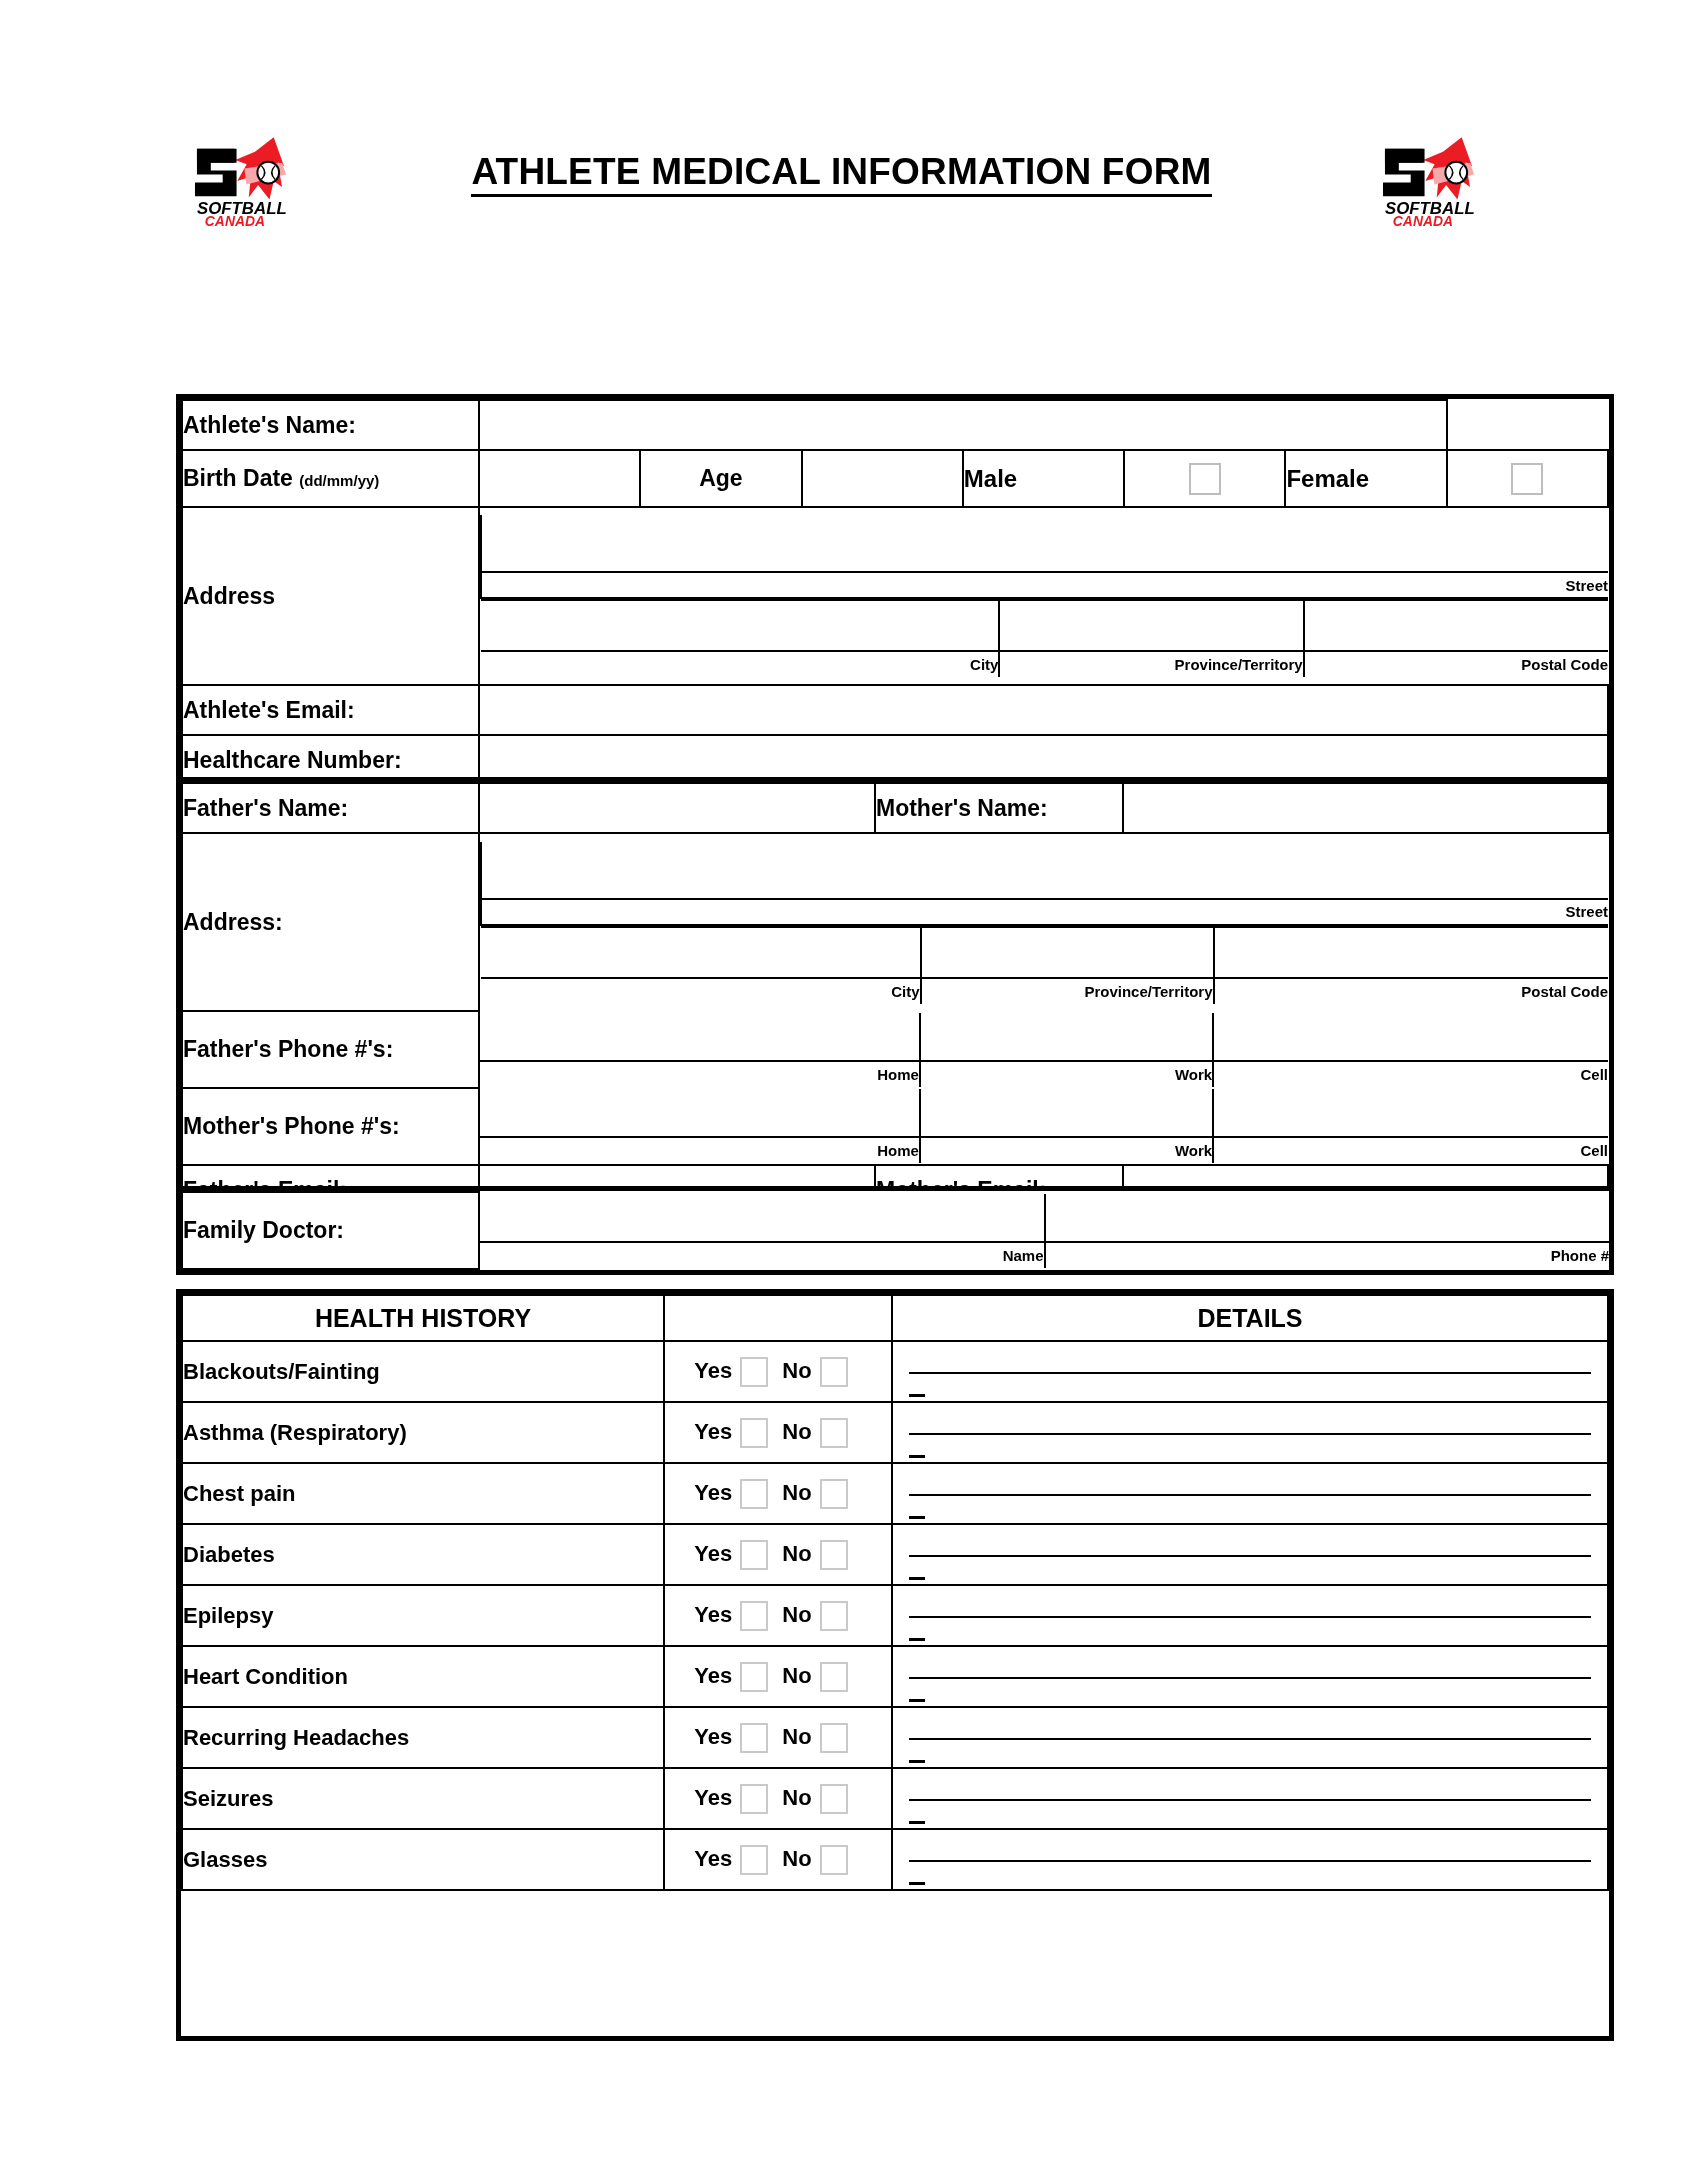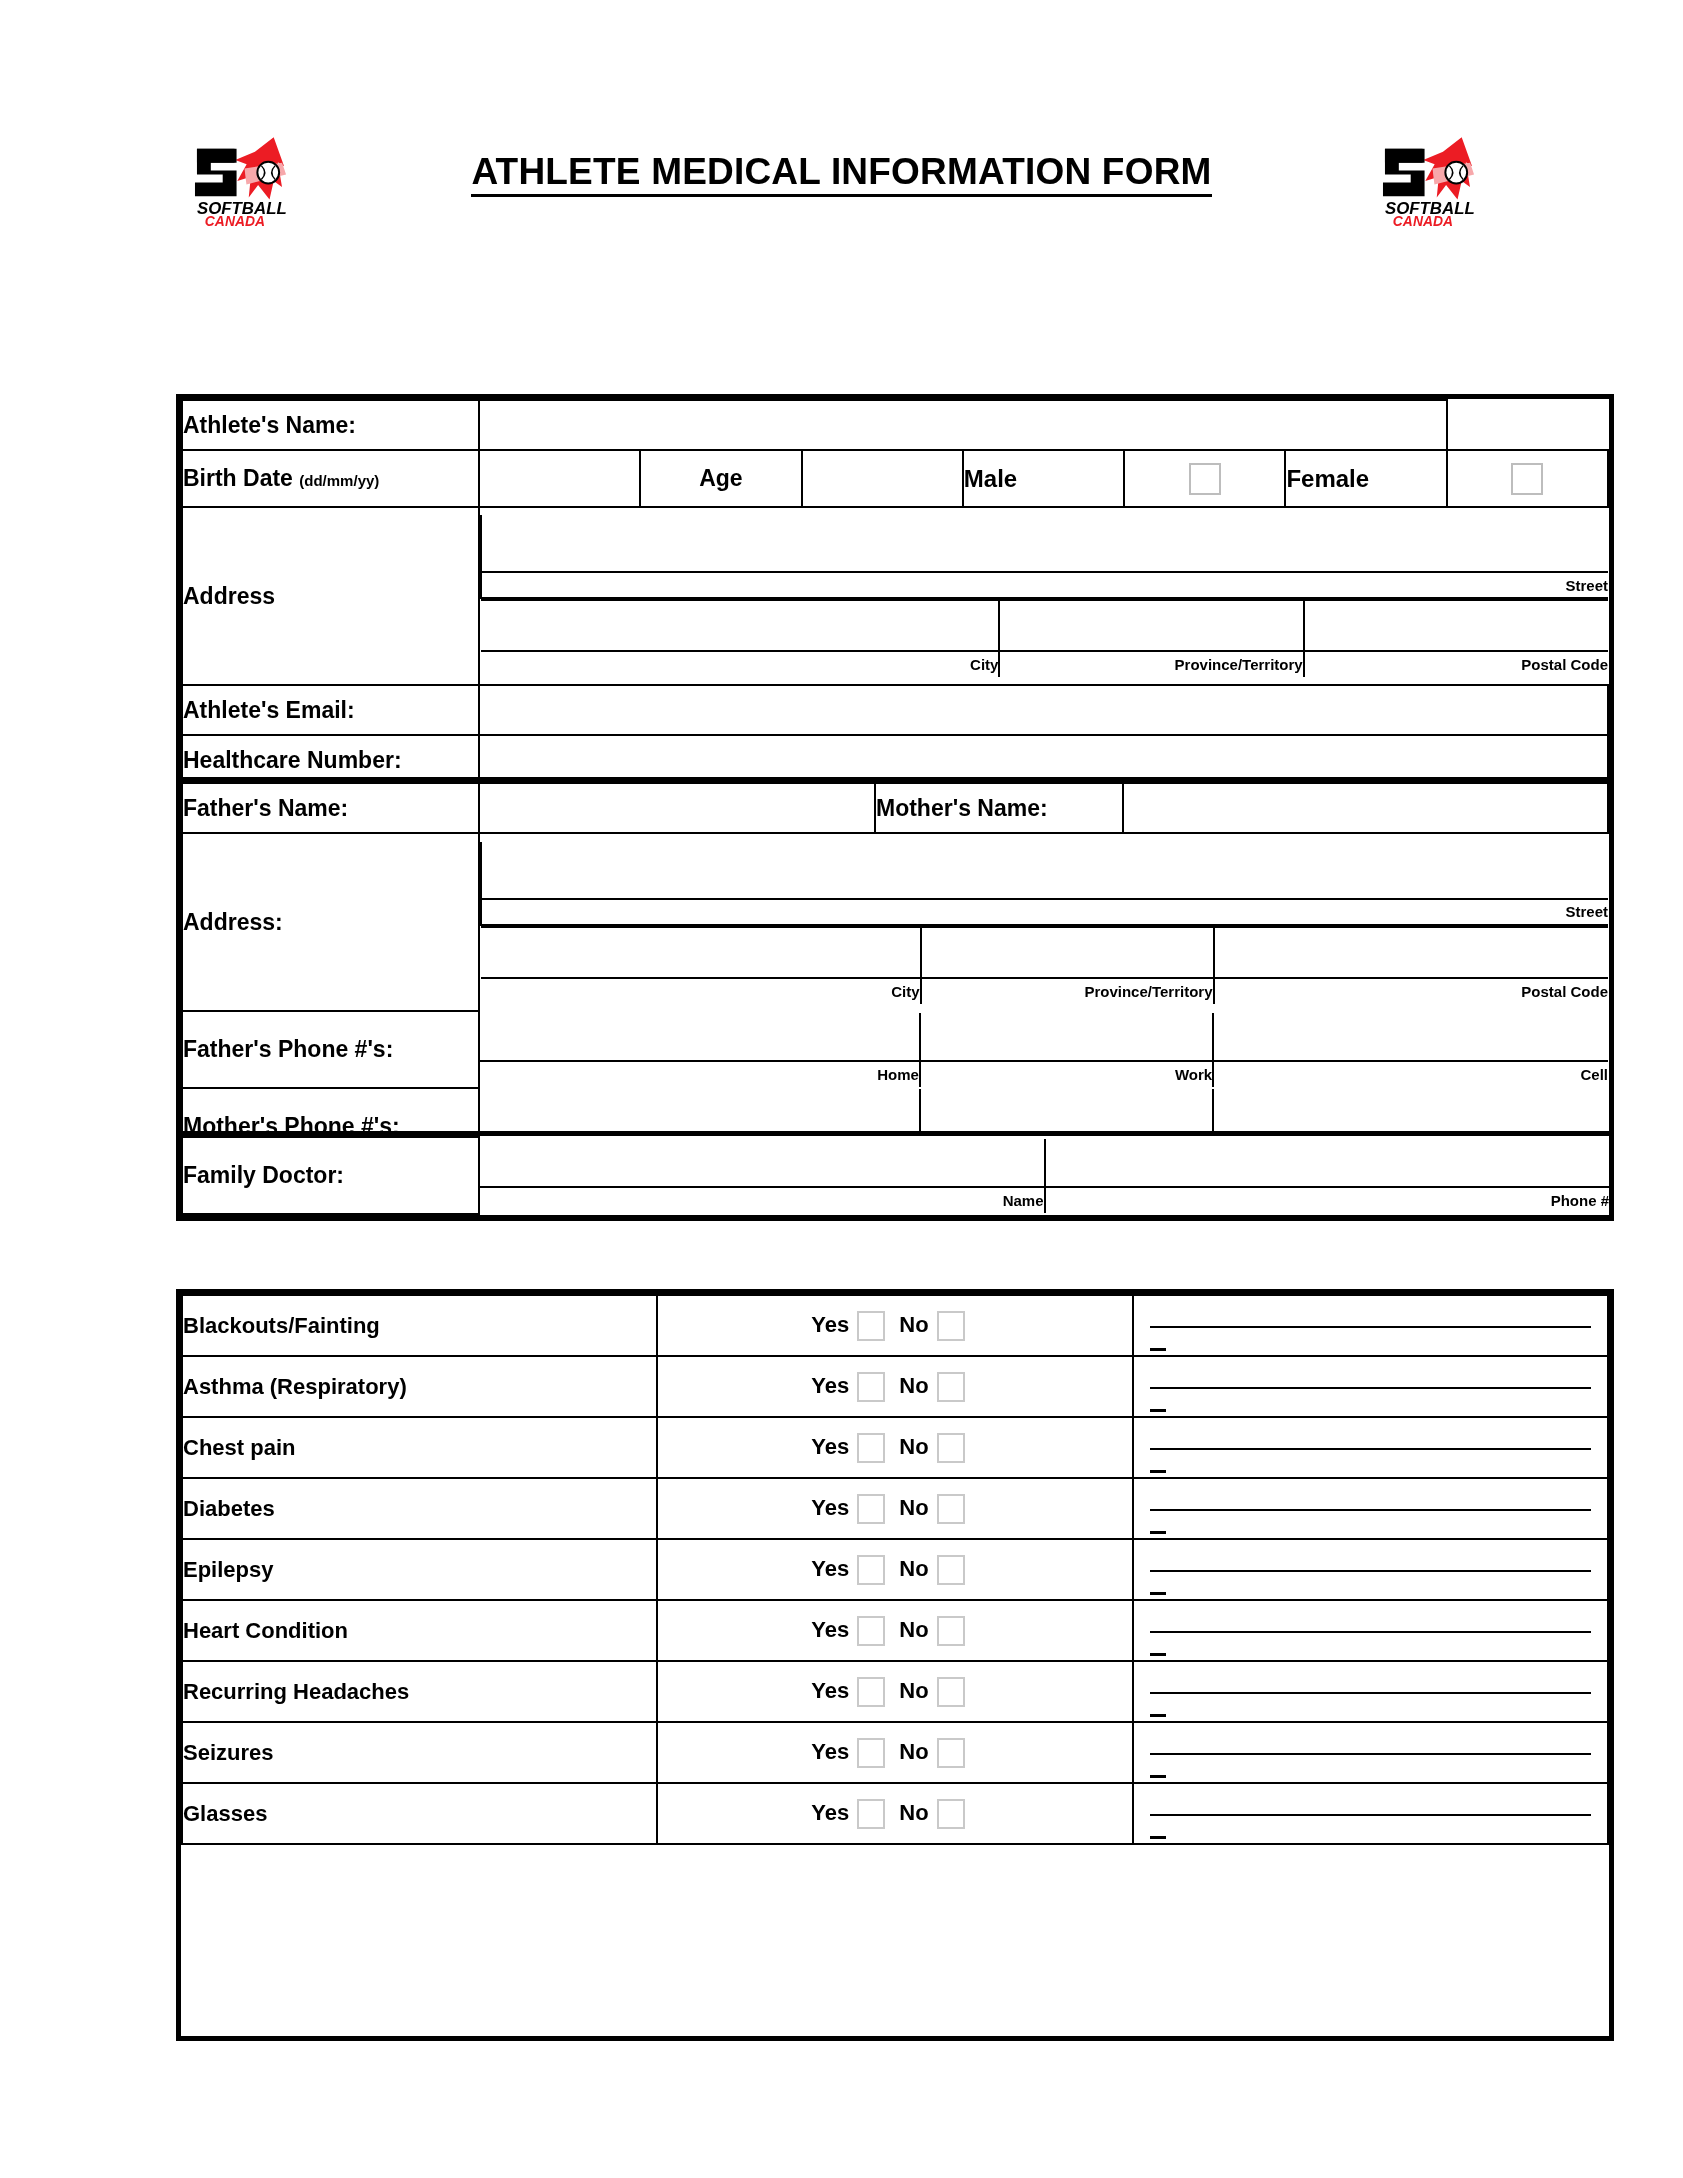--- a/index.html
+++ b/index.html
@@ -361,21 +361,21 @@
       <tr>
         <td class="lbl h-row" style="width:297px;">Father's Email:</td>
         <td class="blank" style="width:396px;"></td>
         <td class="lbl" style="width:248px;">Mother's Email:</td>
         <td class="blank"></td>
       </tr>
     </tbody>
       </table>
   </div>
 
-  <div class="section" style="top:1002px;">
+  <div class="section" style="top:1057px;">
     <table class="grid">
       <tbody>
           <tr>
         <td class="lbl" style="width:297px;height:77px;">Family Doctor:</td>
         <td colspan="2" style="padding:0;border:none;">
           <table class="inner">
             <tbody>
                   <tr>
               <td class="blank" style="width:50%;height:48px;border-left:none;border-top:none;"></td>
               <td class="blank" style="width:50%;height:48px;border-right:none;border-top:none;"></td>
@@ -388,20 +388,25 @@
               </table>
         </td>
       </tr>
     </tbody>
       </table>
   </div>
 
   <div class="section" style="top:1160px;overflow:hidden;height:752px;">
     <table class="grid" id="health-table">
       <tbody>
+          <tr class="hh-head">
+        <td style="width:482px;">HEALTH HISTORY</td>
+        <td style="width:228px;"></td>
+        <td>DETAILS</td>
+      </tr>
           <tr>
             <td class="cond">Blackouts/Fainting</td>
             <td class="yn"><span>Yes</span><span class="ynbox"></span><span>No</span><span class="ynbox"></span></td>
             <td class="details">
               <div class="detail-line"></div>
               <div class="detail-tick"></div>
             </td>
           </tr>
           <tr>
             <td class="cond">Asthma (Respiratory)</td>

